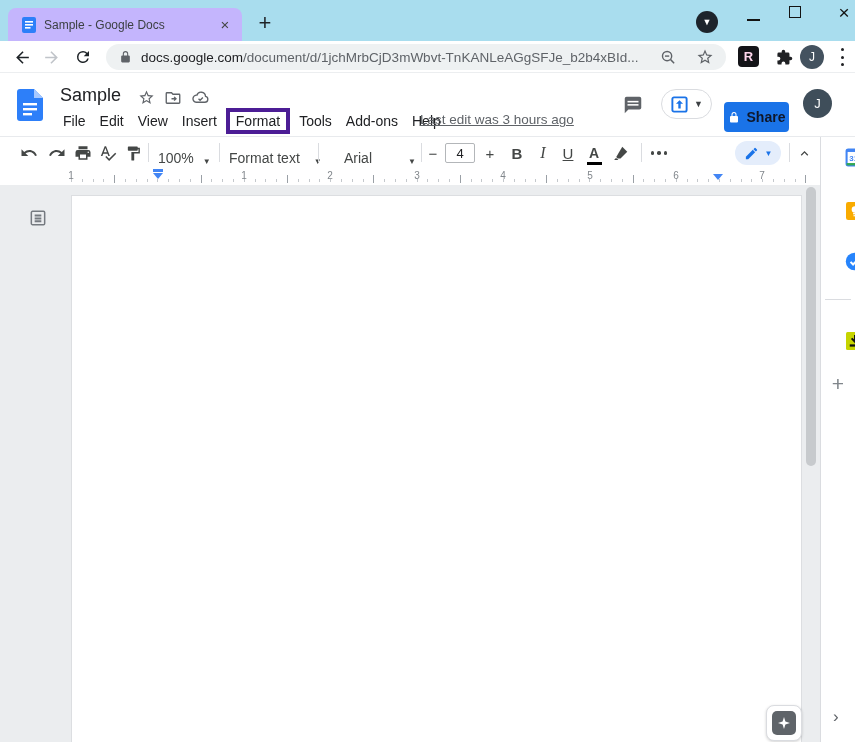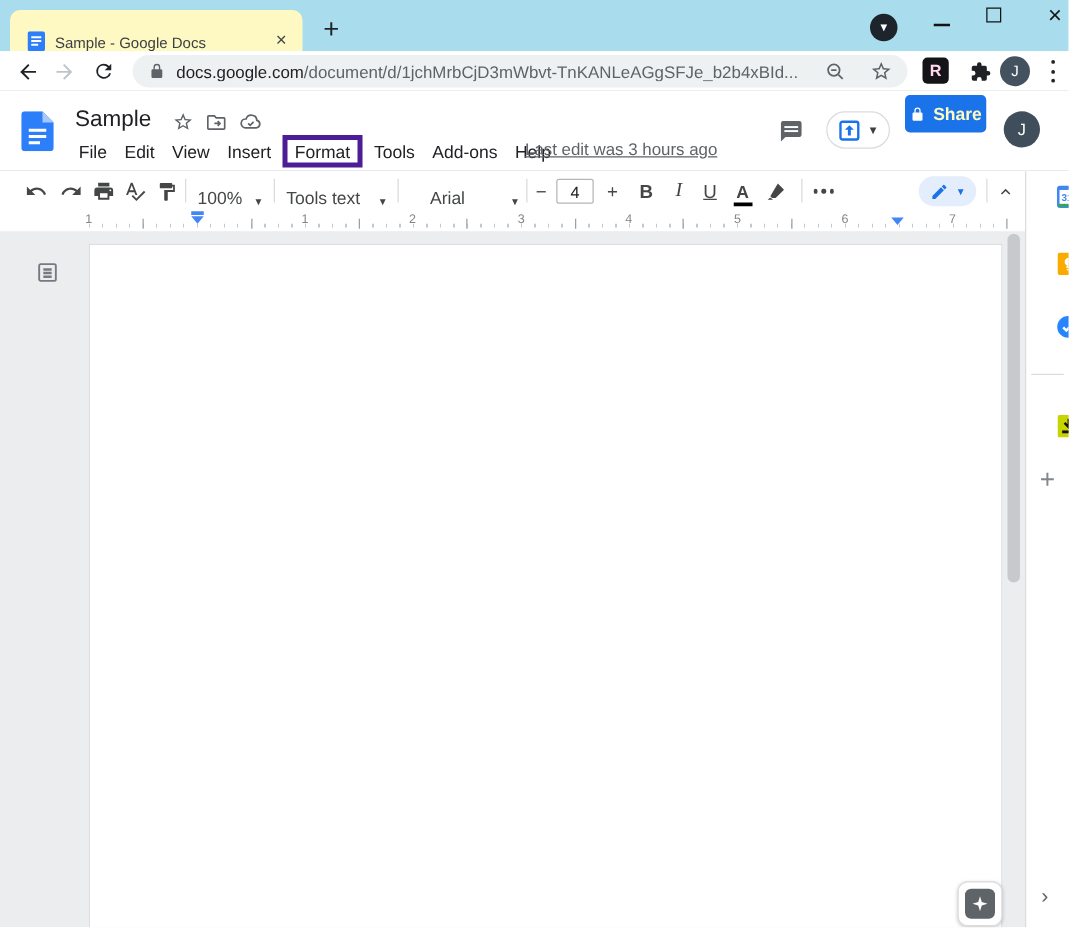--- a/index.html
+++ b/index.html
@@ -2,21 +2,21 @@
 <html><head>
 <meta charset="utf-8">
 <style>
   * { margin:0; padding:0; box-sizing:border-box; }
   html,body { width:855px; height:742px; }
   body { font-family:"Liberation Sans","DejaVu Sans",sans-serif; background:#fff; overflow:hidden; }
   #app { position:relative; width:855px; height:742px; background:#fff; overflow:hidden; }
 
   
   .tabstrip { position:absolute; left:0; top:0; width:855px; height:41px; background:#a9ddee; }
-  .tab { position:absolute; left:8px; top:8px; width:234px; height:33px; background:#fef9c3; border-radius:8px 8px 0 0; display:flex; align-items:flex-end; }
+  .tab { position:absolute; left:8px; top:8px; width:234px; height:33px; background:#c4b5fd; border-radius:8px 8px 0 0; display:flex; align-items:center; }
   .tab-title { font-size:12px; color:#3c4043; margin-left:8px; flex:1; white-space:nowrap; overflow:hidden; }
   .tab-close { width:18px; height:18px; margin-right:8px; font-size:15px; color:#444746; display:flex; align-items:center; justify-content:center; border-radius:50%; }
   .favicon { margin-left:14px; display:flex; }
   .newtab { position:absolute; left:252px; top:10px; width:26px; height:26px; font-size:22px; font-weight:400; color:#1f2327; display:flex; align-items:center; justify-content:center; }
   .tabsearch { position:absolute; left:696px; top:11px; width:22px; height:22px; border-radius:50%; background:#1d242c; color:#fff; display:flex; align-items:center; justify-content:center; font-size:9px; }
   .win-min { position:absolute; left:747px; top:19px; width:13px; height:2px; background:#131313; }
   .win-max { position:absolute; left:789px; top:6px; width:12px; height:12px; border:1.6px solid #131313; }
   .win-close { position:absolute; left:834px; top:1px; width:20px; height:24px; font-size:19px; color:#131313; display:flex; align-items:center; justify-content:center; }
 
   
@@ -37,21 +37,21 @@
   .doc-logo { position:absolute; left:17px; top:89px; }
   .doc-title { position:absolute; left:60px; top:85px; font-size:18px; color:#202124; }
   .title-icons { position:absolute; left:138px; top:88px; display:flex; align-items:center; gap:9px; }
   .menubar { position:absolute; left:56px; top:108px; height:26px; display:flex; align-items:center; }
   .menu-item { font-size:14px; color:#202124; padding:2px 7px; border-radius:4px; white-space:nowrap; }
   .menu-item.hl { border:4px solid #4c1d95; border-radius:0; padding:1px 6px; margin:0 2px; }
   .last-edit { position:absolute; left:420px; top:112px; font-size:13.5px; color:#5f6368; text-decoration:underline; white-space:nowrap; }
   .comment-btn { position:absolute; left:620px; top:92px; width:26px; height:26px; display:flex; align-items:center; justify-content:center; }
   .present-btn { position:absolute; left:661px; top:89px; width:51px; height:30px; border:1px solid #dadce0; border-radius:15px; display:flex; align-items:center; justify-content:center; gap:5px; background:#fff; }
   .present-caret { font-size:9px; color:#3c4043; }
-  .share-btn { position:absolute; left:724px; top:76px; width:65px; height:30px; background:#1a73e8; border-radius:4px; display:flex; align-items:center; justify-content:center; gap:7px; color:#fef9c3; font-size:14px; font-weight:bold; }
+  .share-btn { position:absolute; left:724px; top:102px; width:65px; height:30px; background:#1a73e8; border-radius:4px; display:flex; align-items:center; justify-content:center; gap:7px; color:#0f172a; font-size:14px; font-weight:bold; }
   .docs-avatar { position:absolute; left:803px; top:89px; width:29px; height:29px; border-radius:50%; background:#3f4e5a; color:#fff; font-size:13px; display:flex; align-items:center; justify-content:center; }
 
   
   .dtoolbar { position:absolute; left:0; top:137px; width:820px; height:31px; background:#fff; }
   .ti { position:absolute; top:3px; width:26px; height:26px; display:flex; align-items:center; justify-content:center; border-radius:4px; color:#444746; }
   .tdiv { position:absolute; top:6px; width:1px; height:19px; background:#dadce0; }
   .tsel { position:absolute; top:3px; height:26px; display:flex; align-items:flex-end; font-size:14px; color:#444746; }
   .caret { font-size:8px; color:#444746; }
   .sizebox { position:absolute; left:445px; top:6px; width:30px; height:20px; border:1px solid #b3b6b9; border-radius:2px; font-size:13px; color:#202124; display:flex; align-items:center; justify-content:center; }
   .glyph-b { font-weight:bold; font-size:15px; }
@@ -258,21 +258,21 @@
     </div>
     <div class="tdiv" style="left:148px;"></div>
 
     <div class="tsel" style="left:158px;">
       <span>100%</span>
       <span class="caret" style="margin-left:9px;">▼</span>
     </div>
     <div class="tdiv" style="left:219px;"></div>
 
     <div class="tsel" style="left:229px;">
-      <span>Tools text</span>
+      <span>Format text</span>
       <span class="caret" style="margin-left:14px;">▼</span>
     </div>
     <div class="tdiv" style="left:318px;"></div>
 
     <div class="tsel" style="left:344px;width:72px;">
       <span>Arial</span>
       <span class="caret" style="margin-left:auto;">▼</span>
     </div>
     <div class="tdiv" style="left:421px;"></div>
 

